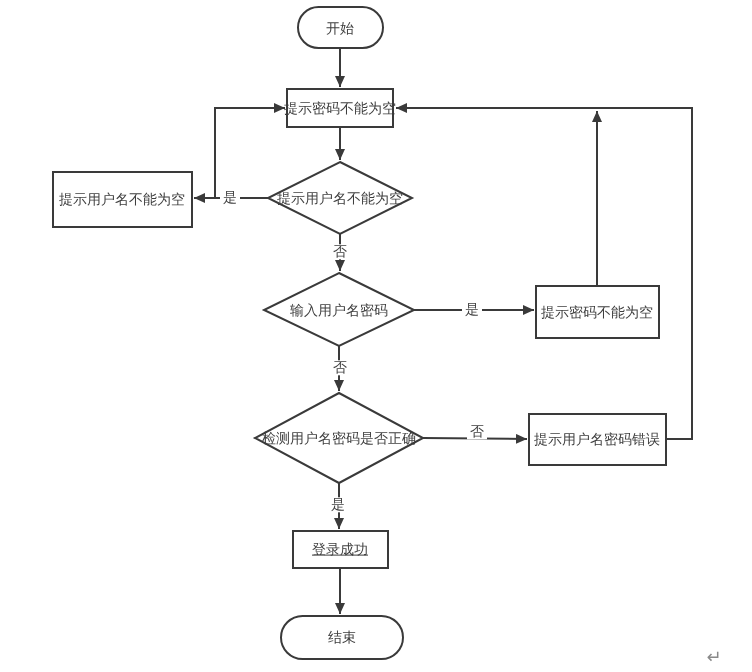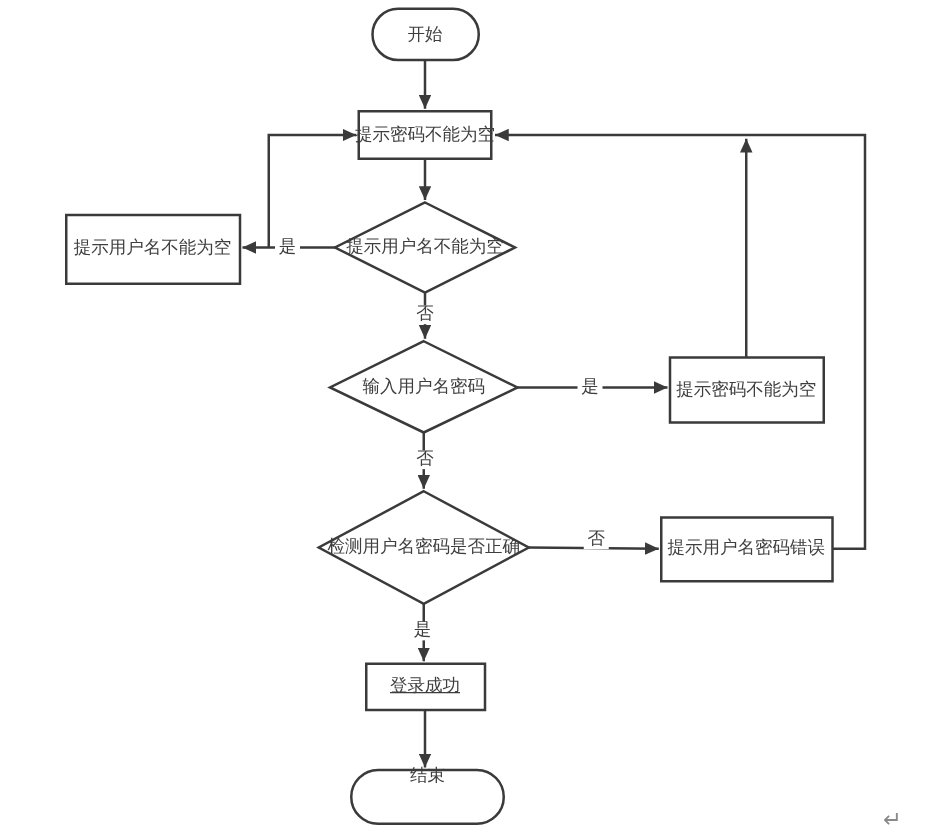--- a/index.html
+++ b/index.html
@@ -80,21 +80,21 @@
 
   <div class="node-label" style="left:340px;top:28px;">开始</div>
   <div class="node-label" style="left:340px;top:108px;">提示密码不能为空</div>
   <div class="node-label" style="left:340px;top:198px;">提示用户名不能为空</div>
   <div class="node-label" style="left:122px;top:199px;">提示用户名不能为空</div>
   <div class="node-label" style="left:339px;top:310px;">输入用户名密码</div>
   <div class="node-label" style="left:597px;top:312px;">提示密码不能为空</div>
   <div class="node-label" style="left:597px;top:439px;">提示用户名密码错误</div>
   <div class="node-label" style="left:339px;top:438px;">检测用户名密码是否正确</div>
   <div class="node-label" style="left:340px;top:549px;text-decoration:underline;">登录成功</div>
-  <div class="node-label" style="left:342px;top:621px;">结束</div>
+  <div class="node-label" style="left:342px;top:637px;">结束</div>
 
   <div class="edge-label" style="left:230px;top:198px;">是</div>
   <div class="edge-label" style="left:340px;top:252px;">否</div>
   <div class="edge-label" style="left:472px;top:310px;">是</div>
   <div class="edge-label" style="left:340px;top:368px;">否</div>
   <div class="edge-label" style="left:477px;top:432px;">否</div>
   <div class="edge-label" style="left:338px;top:505px;">是</div>
 
   <div class="return-mark" style="left:714px;top:656px;">↵</div>
 

